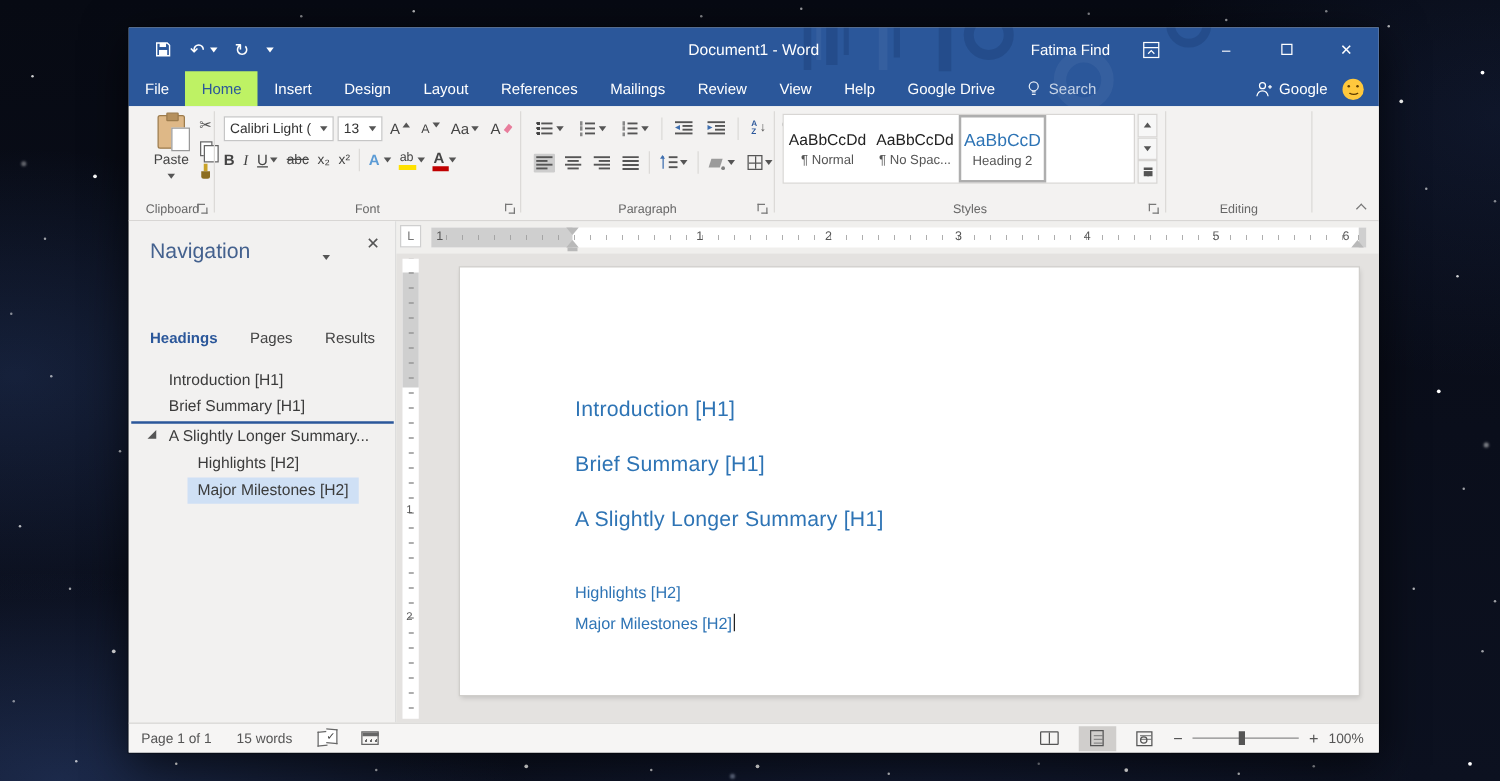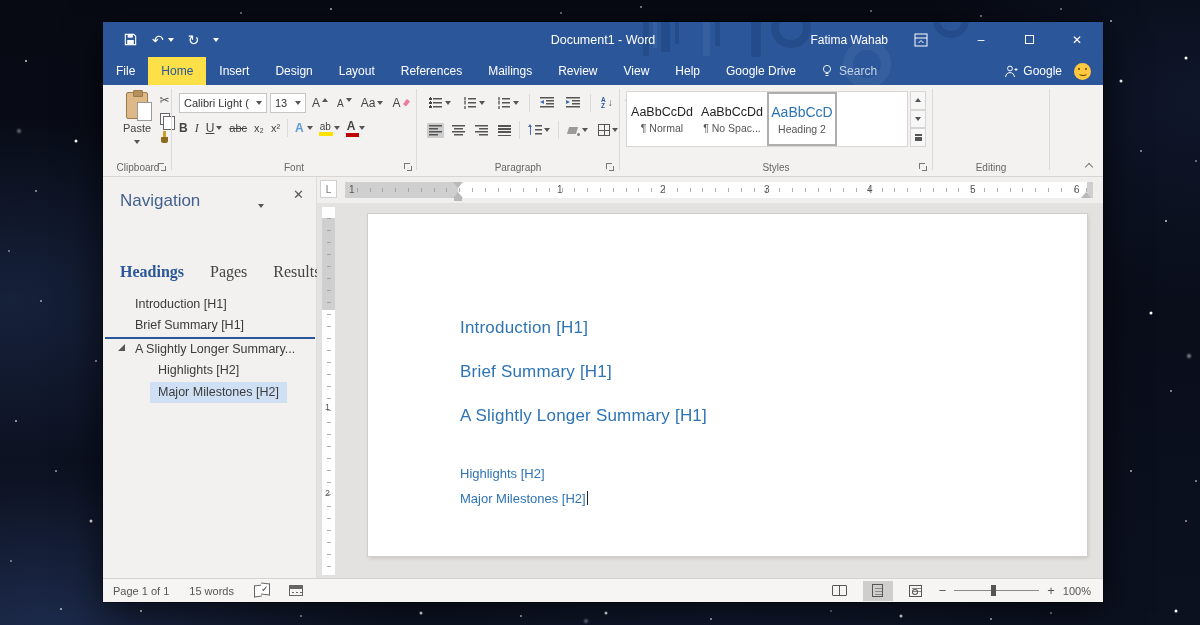--- a/index.html
+++ b/index.html
@@ -52,21 +52,21 @@
   .qbtn { display:flex; align-items:center; color:#fff; font-size:14px; line-height:1; cursor:default; }
   .cd { width:0; height:0; border-left:3px solid transparent; border-right:3px solid transparent; border-top:4px solid #555; display:inline-block; }
   .cd.w { border-top-color:#fff; }
   .title-text { position:absolute; left:0; right:0; top:0; height:35px; display:flex; align-items:center; justify-content:center; font-size:12.5px; color:#fff; }
   .account { position:absolute; right:215px; top:0; height:35px; display:flex; align-items:center; font-size:12px; color:#fff; }
   .wctrl { position:absolute; top:0; height:35px; width:44px; display:flex; align-items:center; justify-content:center; color:#fff; }
   .maxbox { width:9px; height:9px; border:1px solid #fff; }
 
   .tabrow { position:absolute; left:0; top:35px; width:1000px; height:28px; display:flex; align-items:stretch; color:#fff; font-size:12px; }
   .tab { display:flex; align-items:center; padding:0 13px; cursor:default; }
-  .tab.active { background:#fde047; color:#2b579a; }
+  .tab.active { background:#bef264; color:#2b579a; }
   .trsearch { display:flex; align-items:center; gap:6px; padding:0 12px; color:#c6d3e6; }
   .trshare { margin-left:auto; display:flex; align-items:center; gap:5px; padding:0 10px; color:#fff; }
   .smile { width:17px; height:17px; border-radius:50%; background:#ffc83d; margin:auto 12px auto 2px; position:relative; }
   .smile i { position:absolute; width:2px; height:2px; background:#5f3c00; border-radius:50%; top:5px; }
   .smile i.l { left:4px; } .smile i.r { right:4px; }
   .smile u { position:absolute; left:3.5px; top:6px; width:10px; height:7px; border:1.5px solid transparent; border-bottom-color:#5f3c00; border-radius:50%; }
 
   
   .ribbon { position:absolute; left:0; top:63px; width:1000px; height:92px; background:#f3f2f1; border-bottom:1px solid #d8d6d4; color:#444; }
   .rsep { position:absolute; top:4px; bottom:6px; width:1px; background:#dcdad8; }
@@ -156,21 +156,21 @@
 
   
   .navpane { position:absolute; left:0; top:155px; width:214px; height:401px; background:#f2f1f0; border-right:1px solid #ddd; }
   .nav-title { position:absolute; left:17px; top:14px; font-size:17px; color:#44618e; }
   .nav-caret { position:absolute; left:155px; top:27px; }
   .nav-close { position:absolute; left:190px; top:10px; font-size:13px; color:#555; }
   .nav-search { position:absolute; left:4px; top:48px; width:206px; height:23px; background:#fff; border:1px solid #bfbfbf; display:flex; align-items:center; }
   .nav-search input { flex:1; border:none; outline:none; font-size:12px; padding:0 6px; color:#333; font-family:"Liberation Sans",sans-serif; background:transparent; }
   .nav-search input::placeholder { color:#777; }
   .nav-search .mag::before { border-color:#5a7aa5; } .nav-search .mag::after { background:#5a7aa5; }
-  .nav-tabs { position:absolute; left:17px; top:86px; display:flex; gap:26px; font-size:16px; color:#444;font-family:Liberation Serif, serif; }
+  .nav-tabs { position:absolute; left:17px; top:86px; display:flex; gap:26px; font-size:12px; color:#444; }
   .nav-tab.active { font-weight:bold; color:#2b579a; }
   .nav-list { position:absolute; left:0; top:112px; width:214px; font-size:12.5px; color:#3b3b3b; }
   .nitem { position:absolute; white-space:nowrap; }
   .drag-line { position:absolute; left:2px; width:210px; height:2px; background:#2b579a; }
   .exp-tri { position:absolute; width:0; height:0; border-left:7px solid transparent; border-bottom:7px solid #555; }
   .nitem.sel-box { background:#cfe0f5; padding:3px 8px 4px; }
 
   
   .docarea { position:absolute; left:214px; top:155px; width:786px; height:401px; background:#e8e6e4; overflow:hidden; }
   .rulerbar { position:absolute; left:0; top:0; width:786px; height:26px; background:#f0efed; }
@@ -244,21 +244,21 @@
           </span>
           <span class="qbtn"><span>↶</span>&nbsp;<i class="cd w"></i></span>
           <span class="qbtn">
               <span>↻</span>
             </span>
           <span class="qbtn">
               <i class="cd w"></i>
             </span>
         </div>
         <div class="title-text">Document1 - Word</div>
-        <div class="account">Fatima Wahab</div>
+        <div class="account">Fatima Find</div>
         <div class="wctrl" style="right:160px;">
           <svg width="14" height="14" viewBox="0 0 14 14">
               <rect x="1" y="1" width="12" height="12" fill="none" stroke="#fff"></rect>
               <path d="M1 5h12" stroke="#fff"></path>
               <path d="M4.5 10l2.5-2.5L9.5 10" fill="none" stroke="#fff"></path>
             </svg>
         </div>
         <div class="wctrl" style="right:100px;">–</div>
         <div class="wctrl" style="right:52px;">
             <span class="maxbox"></span>

